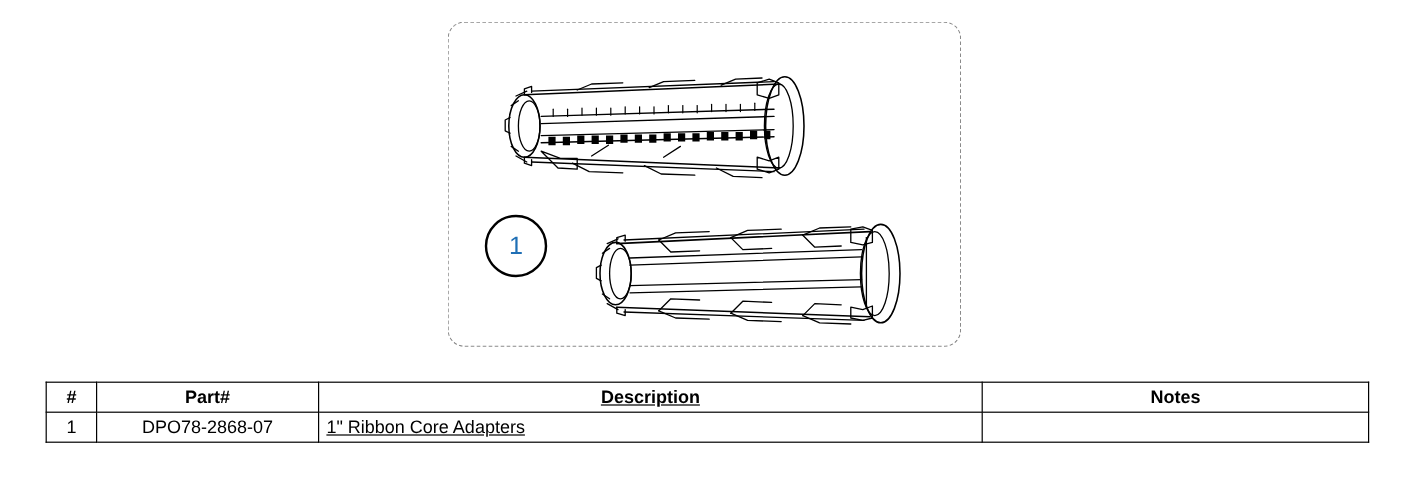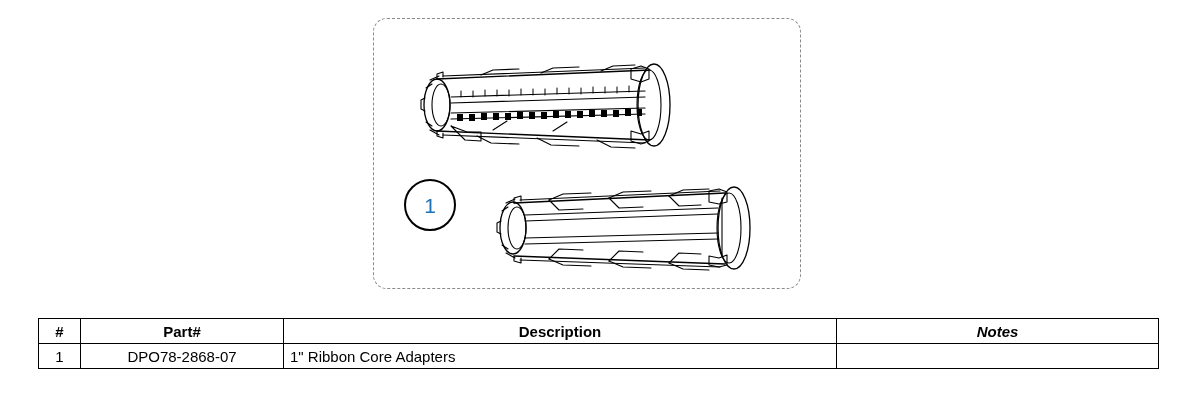--- a/index.html
+++ b/index.html
@@ -82,23 +82,23 @@
     white-space: nowrap;
   }
   #parts-table th {
     font-weight: bold;
     text-align: center;
   }
   #parts-table td {
     font-weight: normal;
   }
   .col-num    { width: 42px;  text-align: center; }
-  .col-part   { width: 203px; text-align: center; }
-  .col-desc   { width: 553px; text-align: left; }
-  .col-notes  { width: 322px; text-align: left; font-style: italic; }
+  .col-part   { width: 185px; text-align: center; }
+  .col-desc   { width: 553px; text-align: left; text-decoration: underline; }
+  .col-notes  { width: 322px; text-align: left; }
   td.col-num  { font-weight: bold; }
 </style>
 </head>
 <body>
 
 <div id="illustration-panel">
 
   <div id="dashed-frame"></div>
 
   <svg id="drawing-svg" viewBox="0 0 428 271">

